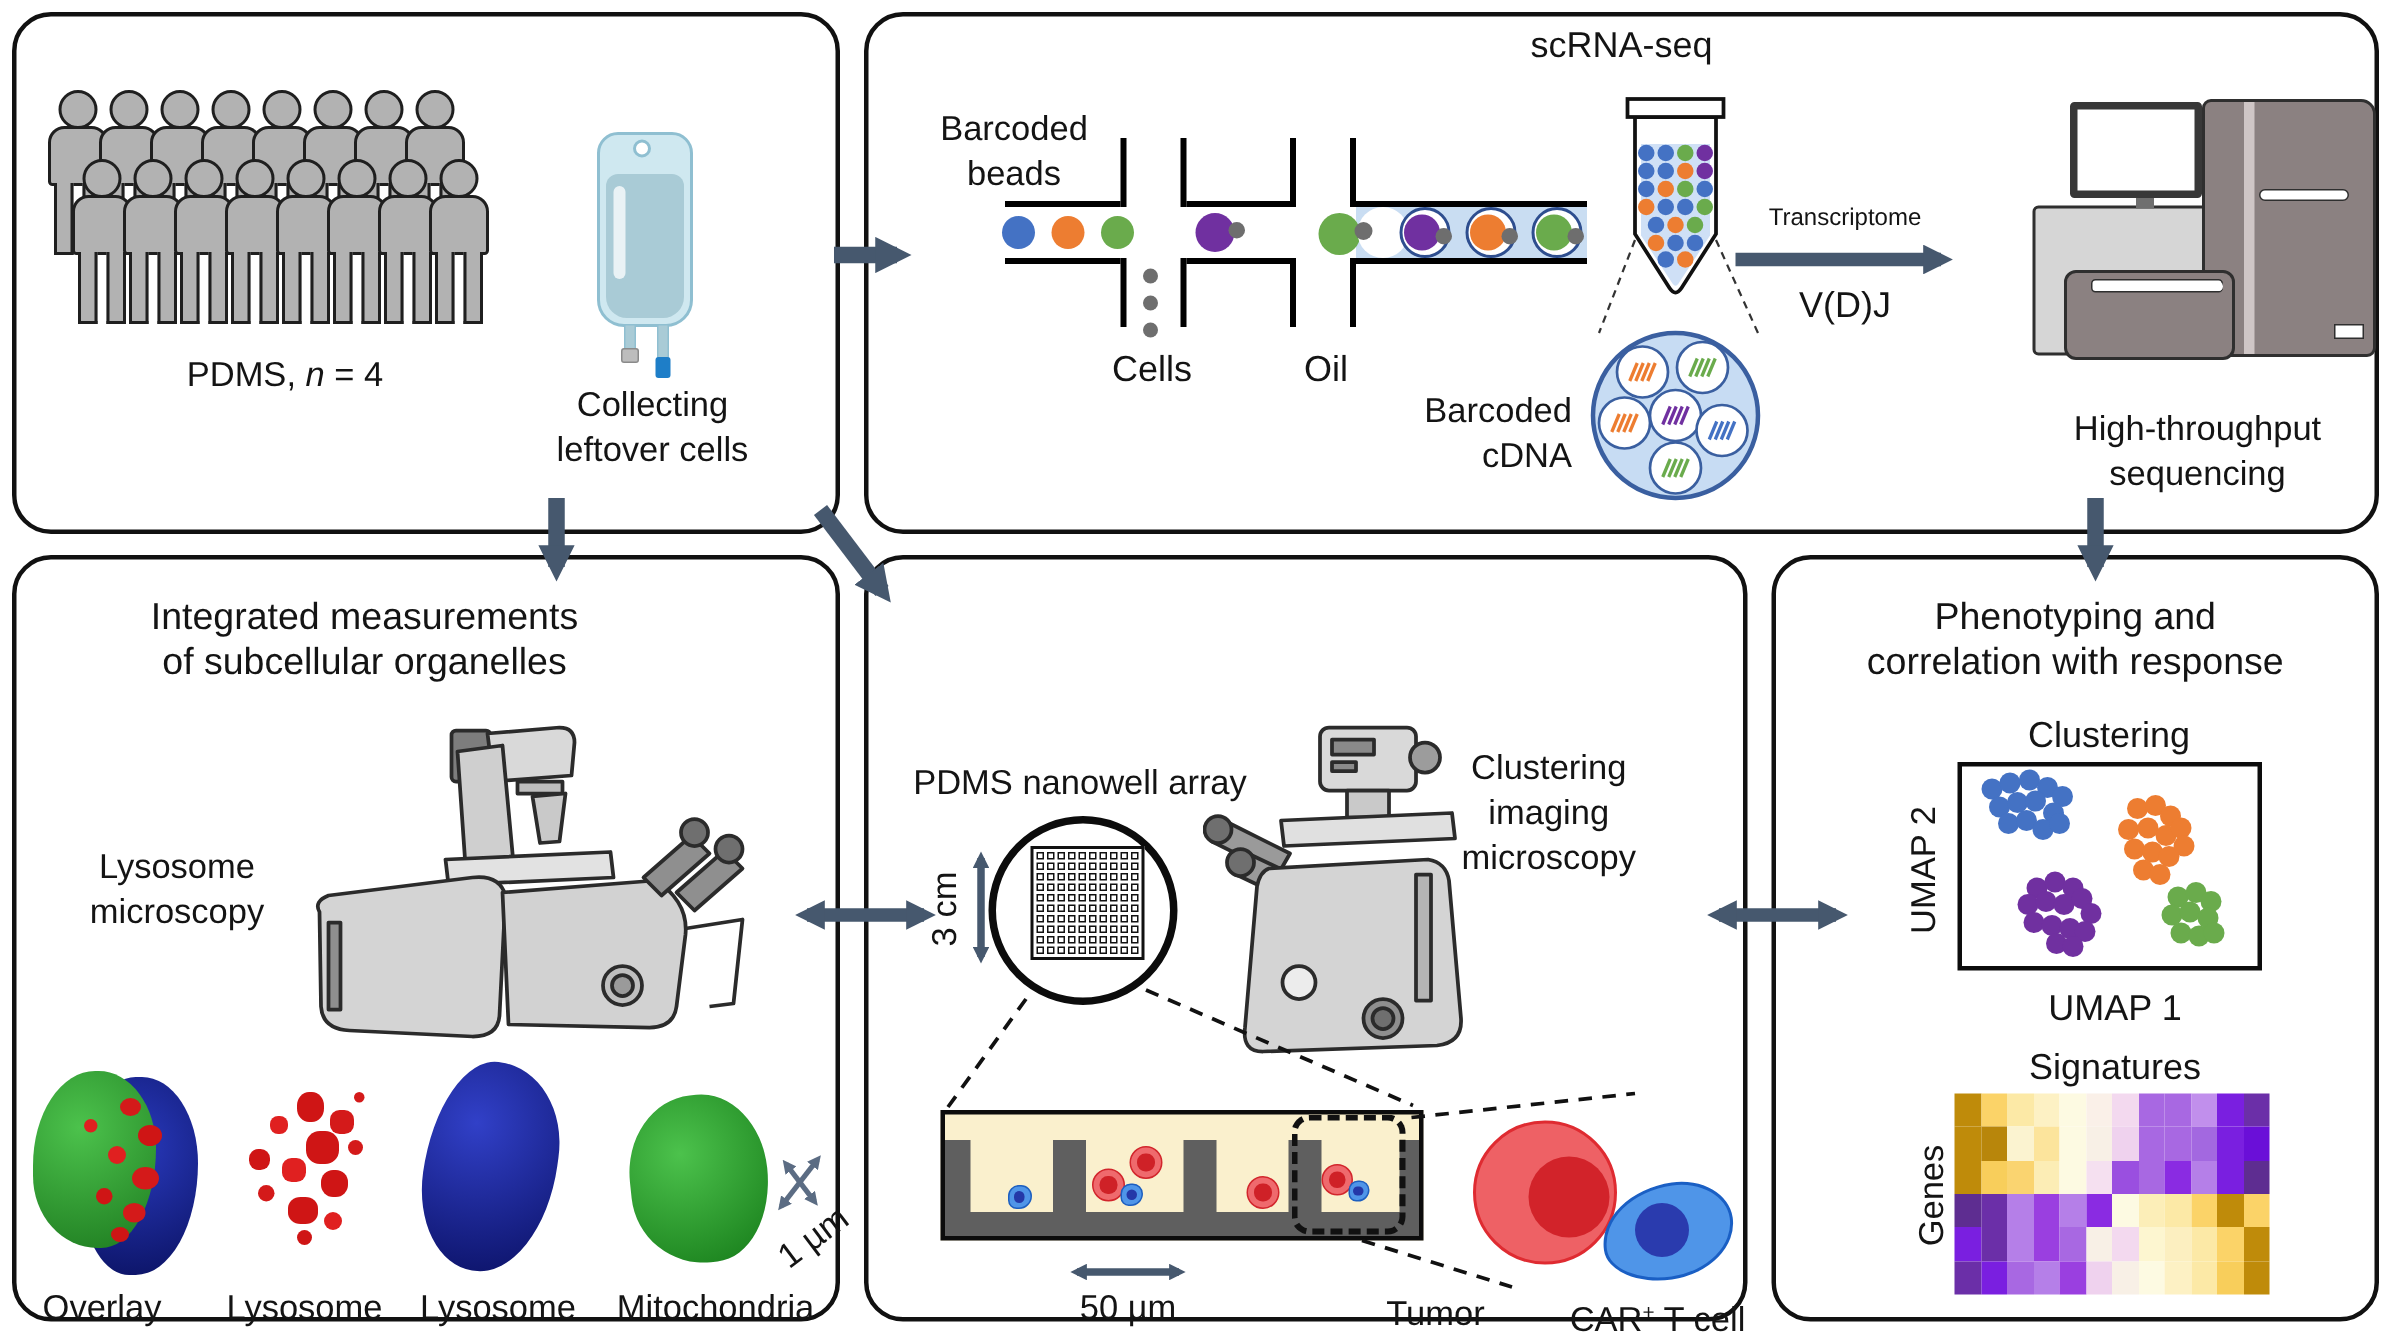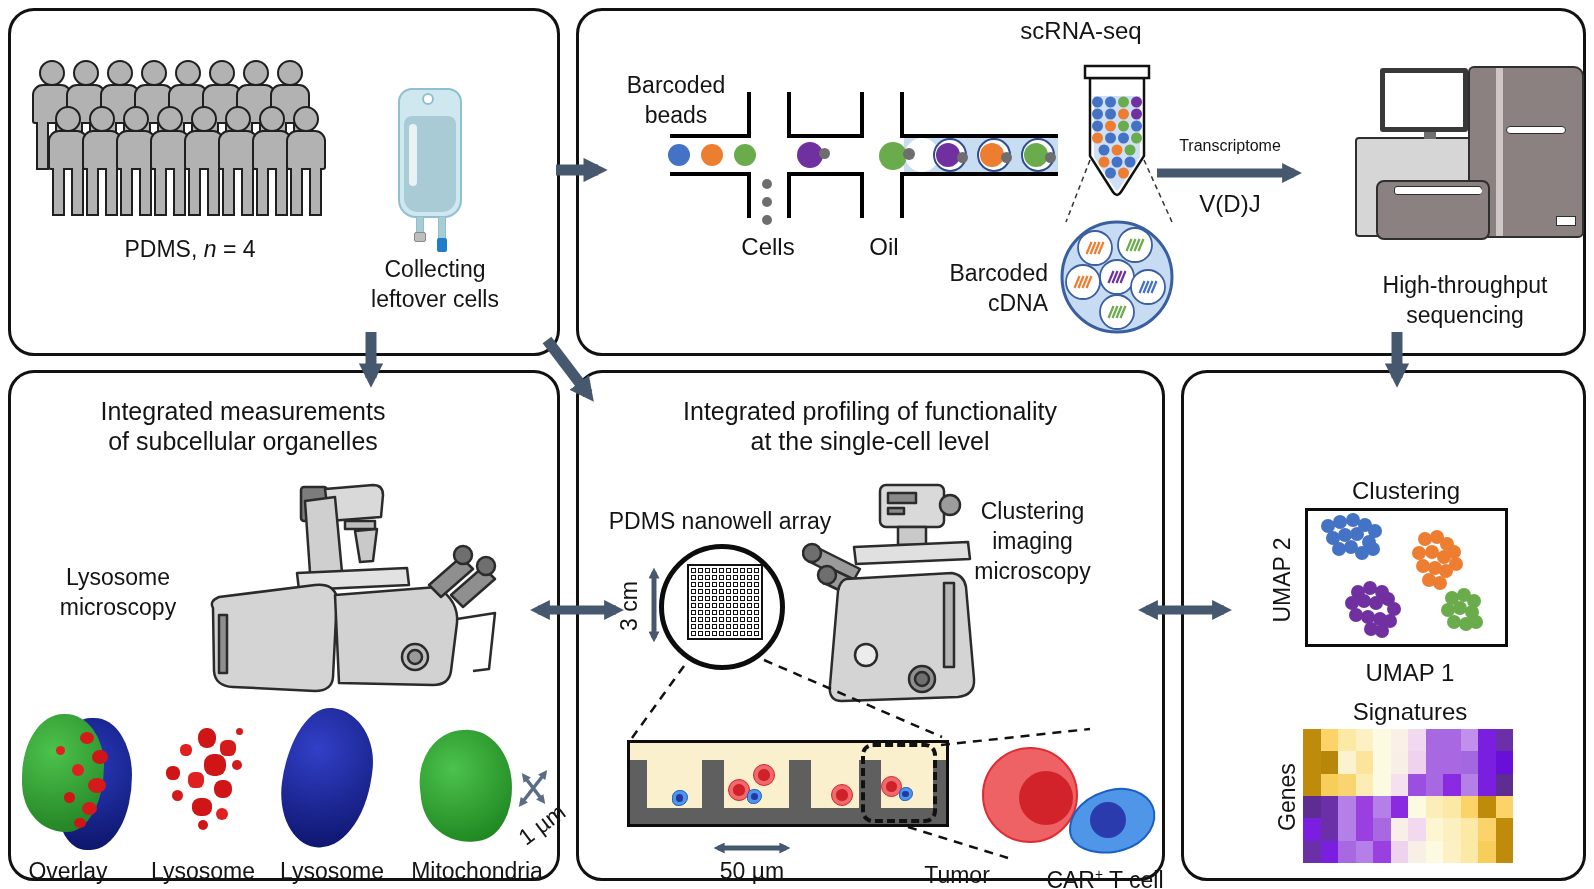--- a/index.html
+++ b/index.html
@@ -370,21 +370,20 @@
   </div>
   <div class="blob" style="left:420px;top:730px;width:92px;height:112px;">
     <div class="abs" style="left:0;top:0;width:92px;height:112px;border-radius:52% 48% 45% 55%/50% 50% 55% 45%;background:radial-gradient(circle at 38% 34%, #4cc24c, #157a18);transform:rotate(-6deg);"></div>
   </div>
   <div class="lbl" style="left:18px;top:856px;width:100px;">Overlay</div>
   <div class="lbl" style="left:143px;top:856px;width:120px;">Lysosome</div>
   <div class="lbl" style="left:280px;top:856px;width:100px;">Lysosome</div>
   <div class="lbl" style="left:394px;top:856px;width:166px;">Mitochondria</div>
   <div class="lbl" style="left:505px;top:810px;width:70px;height:24px;transform:rotate(-37deg);">1 µm</div>
 
-  <div class="lbl title" style="left:600px;top:396px;width:540px;"><span>Integrated profiling of functionality</span><br><span>at the single-cell level</span></div>
   <div class="lbl" style="left:590px;top:506px;width:260px;">PDMS nanowell array</div>
   <div class="nwcircle"></div>
   <div class="nwgrid">
       <i></i>
       <i></i>
       <i></i>
       <i></i>
       <i></i>
       <i></i>
       <i></i>
@@ -538,20 +537,21 @@
 
   <div class="lbl" style="left:712px;top:856px;width:80px;">50 µm</div>
 
   <div class="abs" style="left:982px;top:747px;width:96px;height:96px;border-radius:50%;background:#ee6165;border:2.5px solid #df2b31;"></div>
   <div class="abs" style="left:1019px;top:771px;width:54px;height:54px;border-radius:50%;background:#d2232a;"></div>
   <div class="abs" style="left:1068px;top:789px;width:88px;height:64px;border-radius:58% 42% 52% 48%/60% 45% 55% 40%;background:#4f95e8;border:2px solid #1a5fc4;transform:rotate(-8deg);"></div>
   <div class="abs" style="left:1090px;top:802px;width:36px;height:36px;border-radius:50%;background:#2a3bae;"></div>
   <div class="lbl" style="left:912px;top:860px;width:90px;">Tumor</div>
   <div class="lbl" style="left:1030px;top:860px;width:150px;"><span>CAR</span><sup>+</sup><span> T cell</span></div>
 
+  <div class="lbl title" style="left:1191px;top:396px;width:385px;"><span>Phenotyping and</span><br><span>correlation with response</span></div>
   <div class="lbl" style="left:1326px;top:476px;width:160px;font-size:24px;">Clustering</div>
   <div class="umapbox"></div>
   <div id="umap-dots">
       <div class="dot" style="left: 1321px; top: 519px; width: 14px; height: 14px; background: rgb(68, 114, 196); z-index: 6;"></div>
       <div class="dot" style="left: 1333px; top: 515px; width: 14px; height: 14px; background: rgb(68, 114, 196); z-index: 6;"></div>
       <div class="dot" style="left: 1346px; top: 513px; width: 14px; height: 14px; background: rgb(68, 114, 196); z-index: 6;"></div>
       <div class="dot" style="left: 1358px; top: 518px; width: 14px; height: 14px; background: rgb(68, 114, 196); z-index: 6;"></div>
       <div class="dot" style="left: 1368px; top: 524px; width: 14px; height: 14px; background: rgb(68, 114, 196); z-index: 6;"></div>
       <div class="dot" style="left: 1326px; top: 531px; width: 14px; height: 14px; background: rgb(68, 114, 196); z-index: 6;"></div>
       <div class="dot" style="left: 1338px; top: 528px; width: 14px; height: 14px; background: rgb(68, 114, 196); z-index: 6;"></div>

